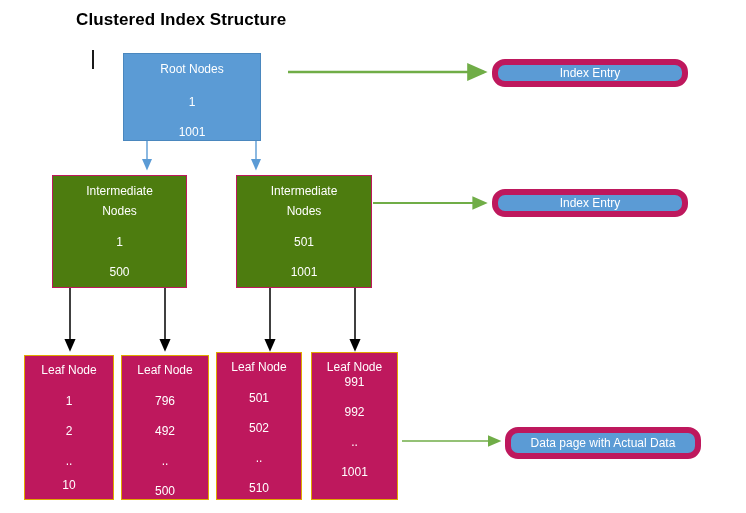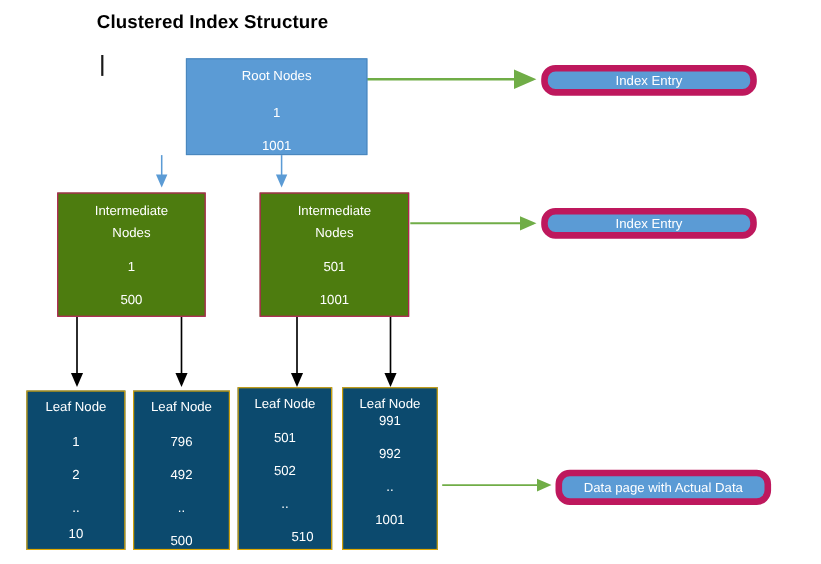--- a/index.html
+++ b/index.html
@@ -12,21 +12,21 @@
   }
   #canvas {
     position: relative;
     width: 746px;
     height: 513px;
     background: #ffffff;
     overflow: hidden;
   }
   #title {
     position: absolute;
-    left: 88px;
+    left: 76px;
     top: 10px;
     font-size: 17px;
     font-weight: bold;
     color: #000000;
     letter-spacing: 0.1px;
     white-space: nowrap;
   }
   .tick-mark {
     position: absolute;
     left: 92px;
@@ -46,22 +46,23 @@
   }
   .node-root {
     background: #5B9BD5;
     border: 1px solid #4A87BE;
   }
   .node-mid {
     background: #4d7c0f;
     border: 1px solid #be185d;
   }
   .node-leaf {
-    background: #0c4a6e;
+    background: #be185d;
     border: 1px solid #E0A800;
+    align-items: flex-end;
   }
   .node-line {
     width: 100%;
     line-height: 1;
     white-space: nowrap;
   }
   .pill {
     position: absolute;
     box-sizing: border-box;
     background: #5B9BD5;
@@ -115,21 +116,21 @@
     <line x1="147" y1="141" x2="147" y2="167" stroke="#5B9BD5" stroke-width="1.4" marker-end="url(#mk-blue)"></line>
 
     <line x1="256" y1="141" x2="256" y2="167" stroke="#5B9BD5" stroke-width="1.4" marker-end="url(#mk-blue)"></line>
 
     <line x1="70" y1="288" x2="70" y2="348" stroke="#000000" stroke-width="1.5" marker-end="url(#mk-black)"></line>
     <line x1="165" y1="288" x2="165" y2="348" stroke="#000000" stroke-width="1.5" marker-end="url(#mk-black)"></line>
     <line x1="270" y1="288" x2="270" y2="348" stroke="#000000" stroke-width="1.5" marker-end="url(#mk-black)"></line>
     <line x1="355" y1="288" x2="355" y2="348" stroke="#000000" stroke-width="1.5" marker-end="url(#mk-black)"></line>
   </svg>
 
-  <div class="node node-root" style="left:123px; top:53px; width:165px; height:88px; padding-top:9px; font-size:12px; justify-content:flex-start;margin-left:46px;">
+  <div class="node node-root" style="left:123px; top:53px; width:138px; height:88px; padding-top:9px; font-size:12px; justify-content:flex-start;">
     <div class="node-line">Root Nodes</div>
     <div class="node-line" style="margin-top:21px;">1</div>
     <div class="node-line" style="margin-top:18px;">1001</div>
   </div>
 
   <div class="node node-mid" style="left:52px; top:175px; width:135px; height:113px; padding-top:9px; font-size:12px; justify-content:flex-start;">
     <div class="node-line">Intermediate</div>
     <div class="node-line" style="margin-top:8px;">Nodes</div>
     <div class="node-line" style="margin-top:19px;">1</div>
     <div class="node-line" style="margin-top:18px;">500</div>

